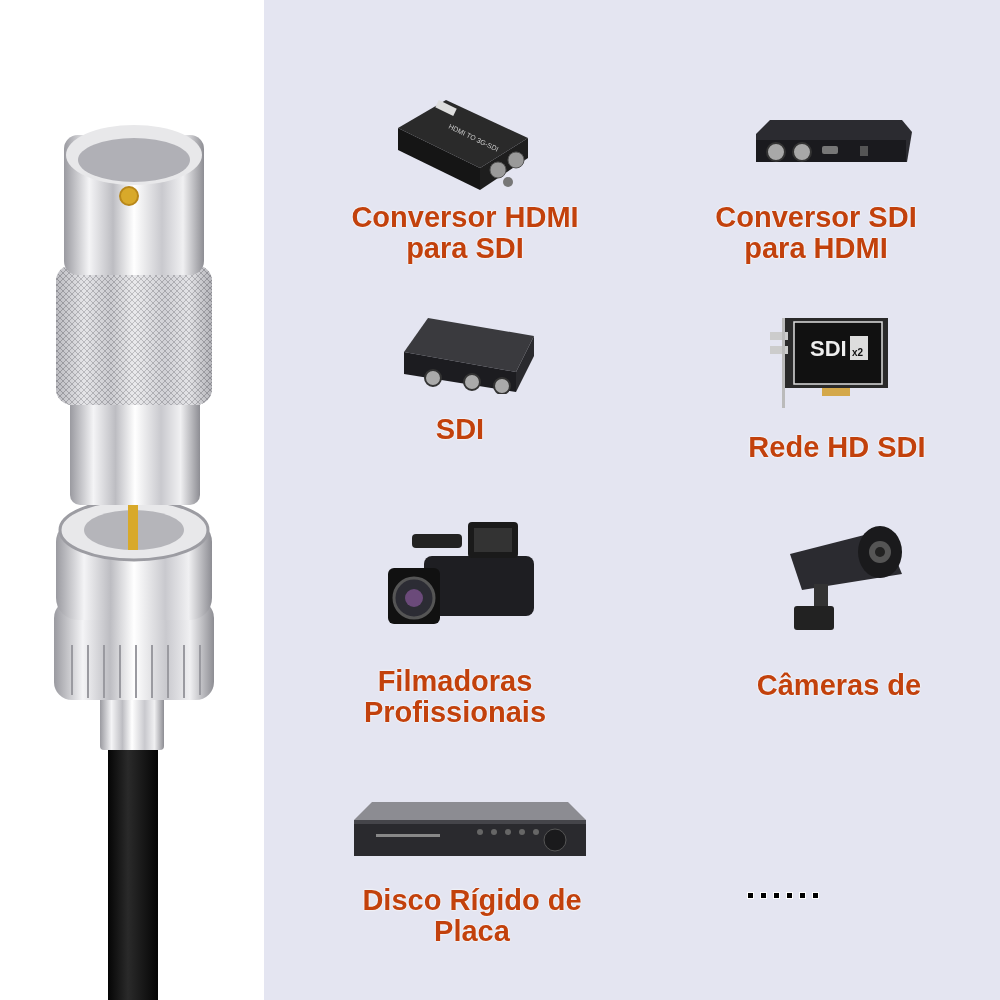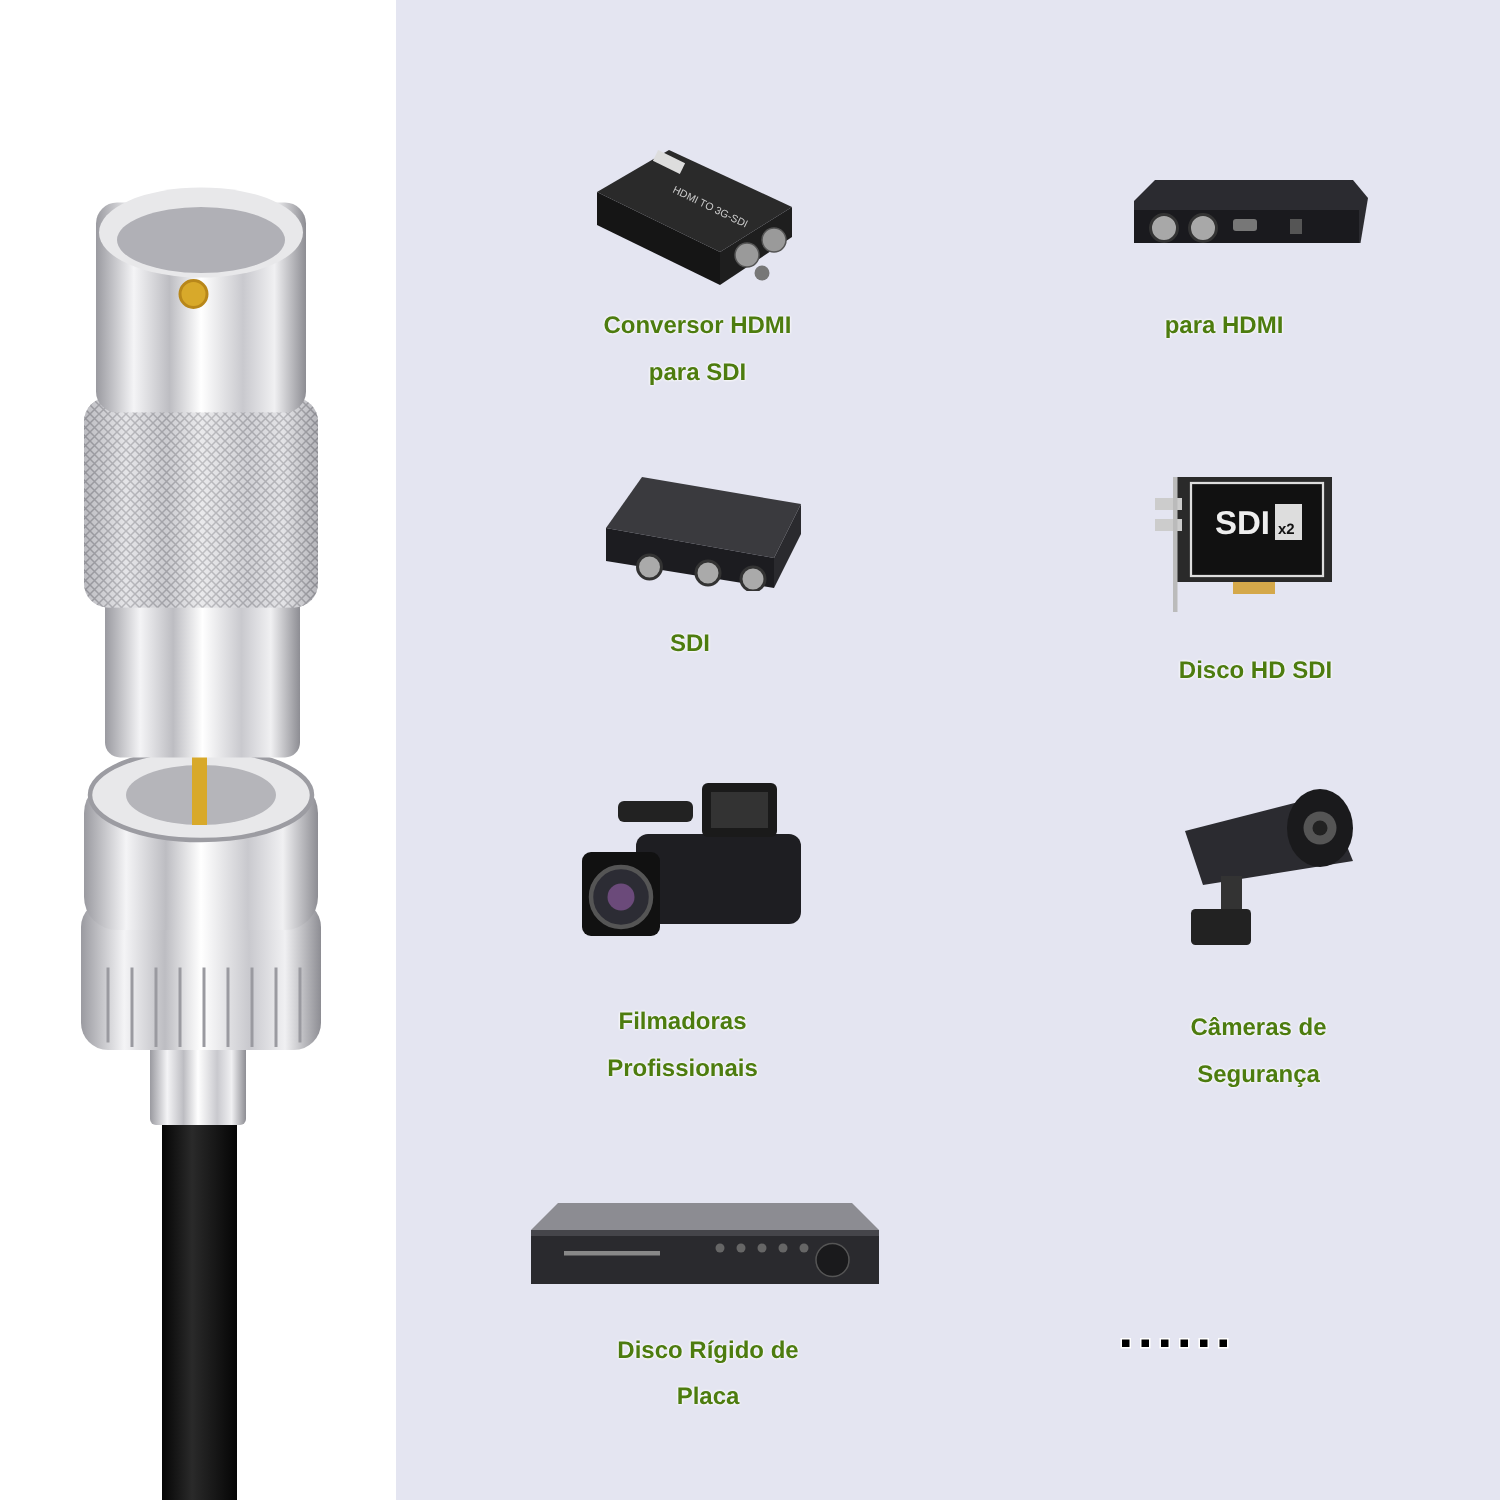--- a/index.html
+++ b/index.html
@@ -2,22 +2,22 @@
 <html><head>
 <meta charset="utf-8">
 <style>
   * { box-sizing: border-box; margin: 0; padding: 0; }
   html, body { width: 1000px; height: 1000px; overflow: hidden; background: #ffffff; }
   body { position: relative; font-family: "Liberation Sans", "DejaVu Sans", sans-serif; }
 
   #left-panel { position: absolute; left: 0; top: 0; width: 264px; height: 1000px; background: #ffffff; }
   #right-panel { position: absolute; left: 264px; top: 0; width: 736px; height: 1000px; background: #e4e5f1; }
   .label {
-    position: absolute; font-weight: bold; font-size: 16px; line-height: 31px;
-    color: #4d7c0f; text-align: center; white-space: nowrap;
+    position: absolute; font-weight: bold; font-size: 29px; line-height: 31px;
+    color: #c2410c; text-align: center; white-space: nowrap;
     text-shadow: 0 0 2px #ffffff, 0 0 2px #ffffff;
   }
   .dev { position: absolute; }
 
   .dots { position: absolute; left: 748px; top: 893px; display: flex; gap: 8px; }
   .dots span { width: 5px; height: 5px; background: #000; box-shadow: 0 0 0 1px #fff; }
 </style>
 </head>
 <body>
 
@@ -101,20 +101,21 @@
   <svg width="165" height="62" viewBox="0 0 165 62">
     <polygon points="18,8 150,8 160,20 155,50 4,50 4,22" fill="#2b2b30"></polygon>
     <rect x="4" y="28" width="150" height="22" fill="#1a1a1e"></rect>
     <circle cx="24" cy="40" r="9" fill="#a8a8a8" stroke="#333" stroke-width="2"></circle>
     <circle cx="50" cy="40" r="9" fill="#a8a8a8" stroke="#333" stroke-width="2"></circle>
     <rect x="70" y="34" width="16" height="8" rx="2" fill="#777"></rect>
     <rect x="108" y="34" width="8" height="10" fill="#555"></rect>
   </svg>
 </div>
 <div class="label" style="left:700px;width:232px;top:202px;">
+  <div>Conversor SDI</div>
     <div>para HDMI</div>
 </div>
 
 <div class="dev" style="left:398px;top:312px;">
   <svg width="140" height="82" viewBox="0 0 140 82">
     <polygon points="6,40 30,6 136,24 118,60" fill="#3a3a3e"></polygon>
     <polygon points="6,40 118,60 118,80 6,62" fill="#1c1c20"></polygon>
     <polygon points="118,60 136,24 136,44 118,80" fill="#2a2a2e"></polygon>
     <circle cx="35" cy="66" r="8" fill="#aaa" stroke="#333" stroke-width="2"></circle>
     <circle cx="74" cy="70" r="8" fill="#aaa" stroke="#333" stroke-width="2"></circle>
@@ -132,21 +133,21 @@
     <text x="48" y="44" font-size="22" font-weight="bold" fill="#eee" font-family="Liberation Sans, sans-serif">SDI</text>
     <rect x="88" y="24" width="18" height="24" fill="#ddd"></rect>
     <text x="90" y="44" font-size="10" font-weight="bold" fill="#111" font-family="Liberation Sans, sans-serif">x2</text>
     <rect x="8" y="20" width="18" height="8" fill="#ccc"></rect>
       <rect x="8" y="34" width="18" height="8" fill="#ccc"></rect>
     <rect x="20" y="6" width="3" height="90" fill="#bbb"></rect>
     <rect x="60" y="76" width="28" height="8" fill="#d4a84a"></rect>
   </svg>
 </div>
 <div class="label" style="left:740px;width:194px;top:432px;">
-  <div>Disco HD SDI</div>
+  <div>Rede HD SDI</div>
 </div>
 
 <div class="dev" style="left:384px;top:516px;">
   <svg width="160" height="122" viewBox="0 0 160 122">
     <rect x="40" y="40" width="110" height="60" rx="8" fill="#1e1e22"></rect>
     <rect x="4" y="52" width="52" height="56" rx="6" fill="#111"></rect>
     <circle cx="30" cy="82" r="20" fill="#2c2c34" stroke="#555" stroke-width="3"></circle>
     <circle cx="30" cy="82" r="9" fill="#6b4a7a"></circle>
     <rect x="28" y="18" width="50" height="14" rx="4" fill="#222"></rect>
     <rect x="84" y="6" width="50" height="36" rx="4" fill="#1a1a1a"></rect>
@@ -163,21 +164,20 @@
     <polygon points="6,30 100,6 118,50 18,66" fill="#2b2b30"></polygon>
     <ellipse cx="96" cy="28" rx="22" ry="26" fill="#1a1a1c"></ellipse>
     <circle cx="96" cy="28" r="11" fill="#555"></circle>
     <circle cx="96" cy="28" r="5" fill="#222"></circle>
     <rect x="30" y="60" width="14" height="26" fill="#333"></rect>
     <rect x="10" y="82" width="40" height="24" rx="3" fill="#222"></rect>
   </svg>
 </div>
 <div class="label" style="left:736px;width:206px;top:670px;text-align:center;">
   <div>Câmeras de</div>
-    <div>Segurança</div>
 </div>
 
 <div class="dev" style="left:352px;top:800px;">
   <svg width="236" height="58" viewBox="0 0 236 58">
     <polygon points="20,2 216,2 234,20 2,20" fill="#8c8c92"></polygon>
     <rect x="2" y="20" width="232" height="36" fill="#2a2a2e"></rect>
     <rect x="2" y="20" width="232" height="4" fill="#45454a"></rect>
     <rect x="24" y="34" width="64" height="3" fill="#888"></rect>
     <g fill="#666">
         <circle cx="128" cy="32" r="3"></circle>

